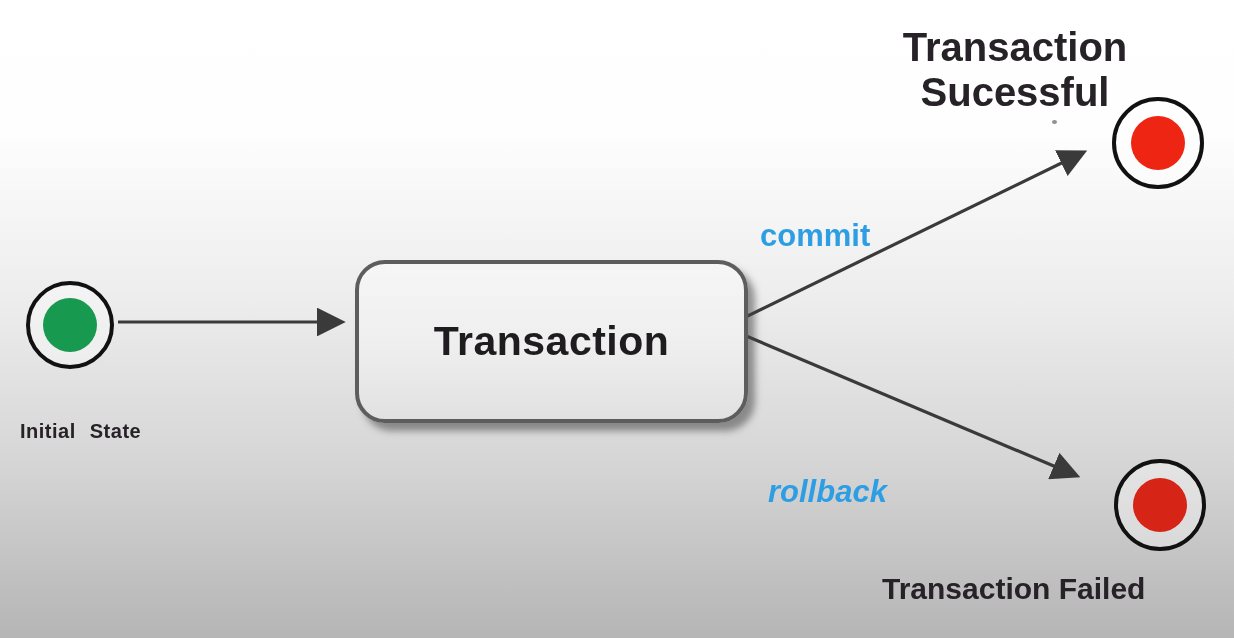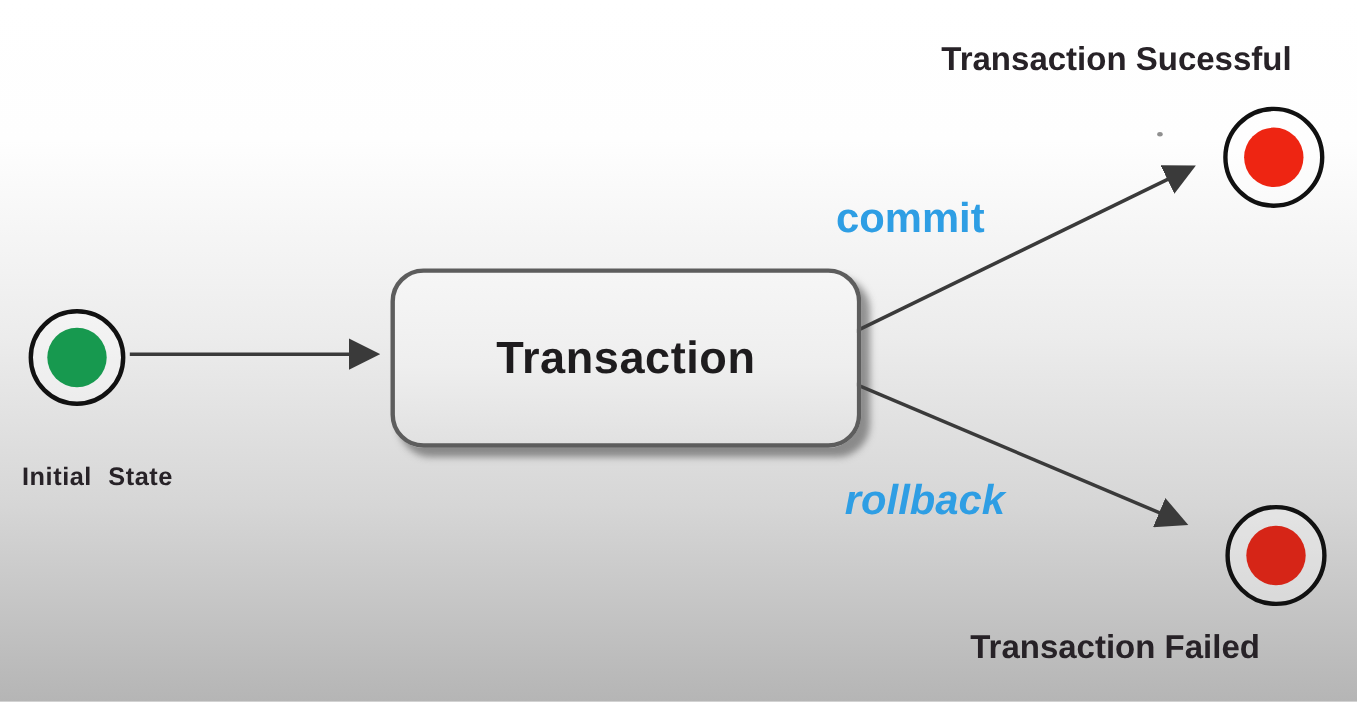--- a/index.html
+++ b/index.html
@@ -41,22 +41,22 @@
   #success-ring { left: 1112px; top: 97px; width: 84px; height: 84px; }
   #success-dot  { width: 54px; height: 54px; background: #ee2512; }
 
   #failed-ring  { left: 1114px; top: 459px; width: 84px; height: 84px; }
   #failed-dot   { width: 54px; height: 54px; background: #d62517; }
 
   
   .process-box {
     position: absolute;
     left: 355px;
-    top: 244px;
-    width: 428px;
+    top: 260px;
+    width: 393px;
     height: 163px;
     box-sizing: border-box;
     border: 4px solid #5d5d5d;
     border-radius: 30px;
     background: linear-gradient(180deg, #f6f6f6 0%, #eeeeee 55%, #e1e1e1 100%);
     box-shadow: 7px 8px 7px rgba(70,70,70,0.55);
     display: flex;
     align-items: center;
     justify-content: center;
   }
@@ -68,41 +68,42 @@
   }
 
   
   .node-label {
     position: absolute;
     font-weight: 700;
     color: #272227;
   }
   #initial-label {
     left: 20px; top: 420px;
-    font-size: 23px;
+    font-size: 20px;
     word-spacing: 8px;
     letter-spacing: 0.5px;
   }
   #success-label {
-    left: 835px; top: 38px;
+    left: 835px; top: 25px;
     width: 360px;
     text-align: center;
-    font-size: 30px;
+    font-size: 40px;
   }
   #failed-label {
     left: 882px; top: 572px;
     width: 340px;
     text-align: left;
     font-size: 30px;
   }
   .edge-label {
     position: absolute;
     font-weight: 700;
-    font-size: 38px;
+    font-size: 31px;
     color: #2e9ee4;
+    margin-top: 40px;
   }
   #commit-label   { left: 760px; top: 178px; }
   #rollback-label { left: 768px; top: 434px; font-style: italic; }
 
   
   #arrow-layer {
     position: absolute;
     left: 0; top: 0;
     width: 1234px;
     height: 638px;

